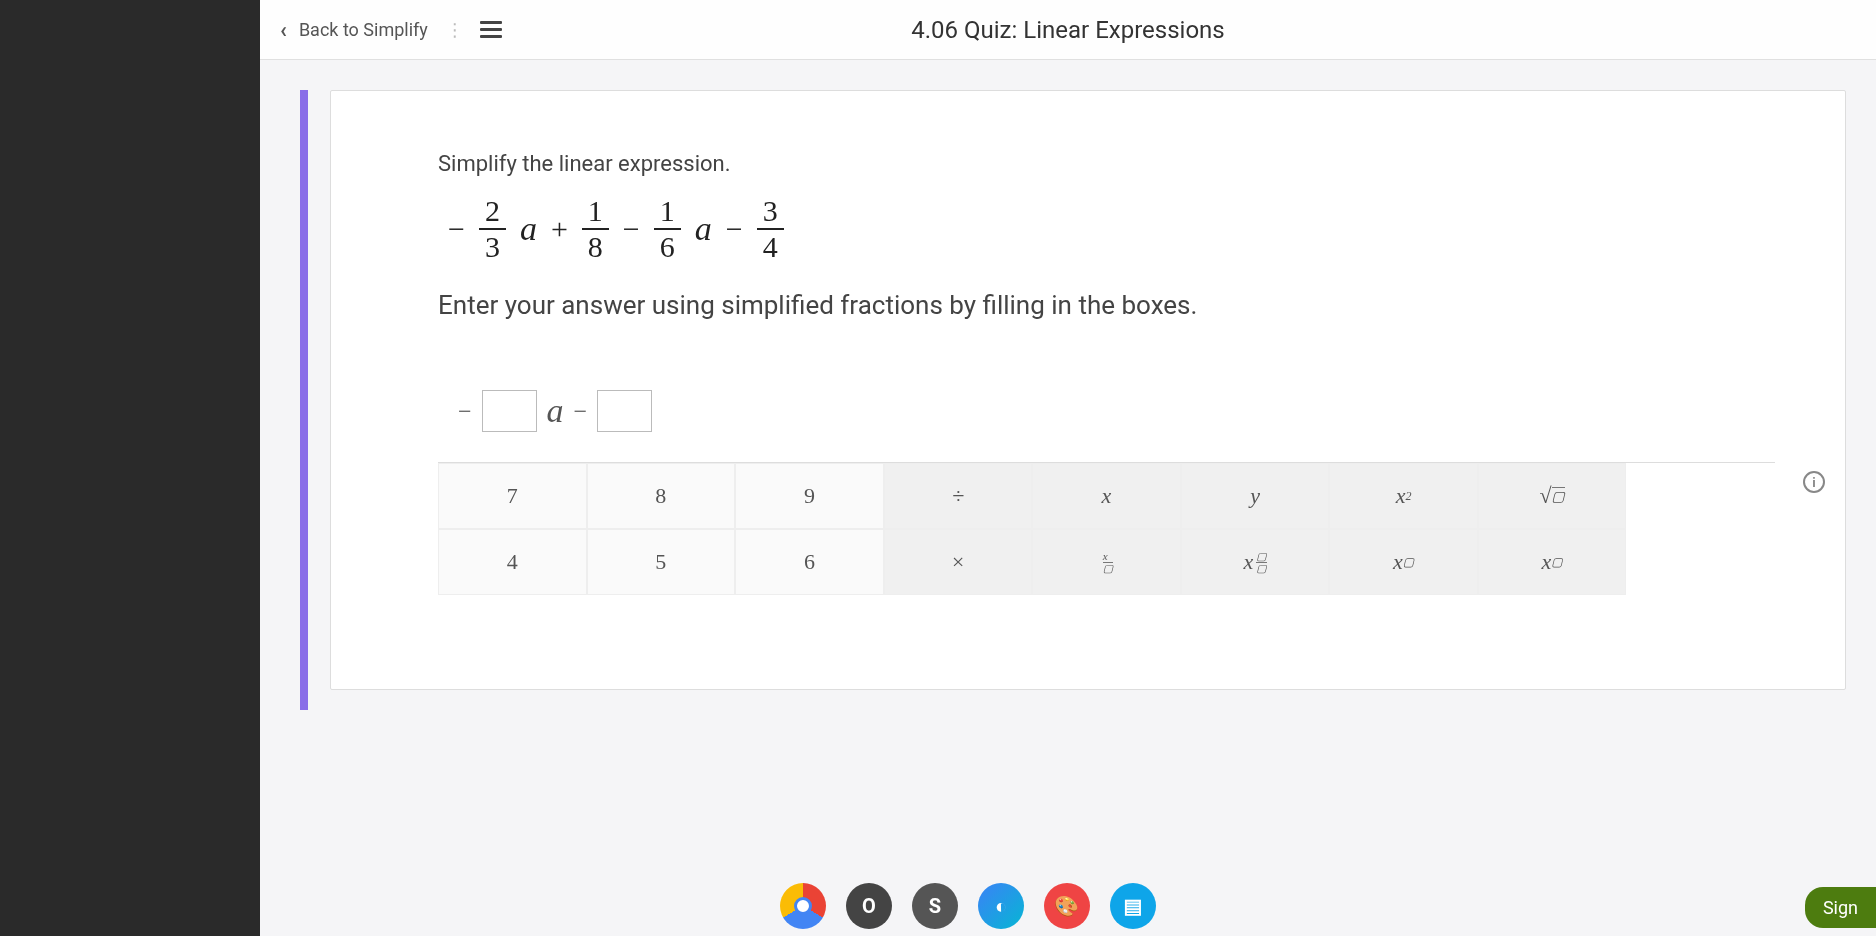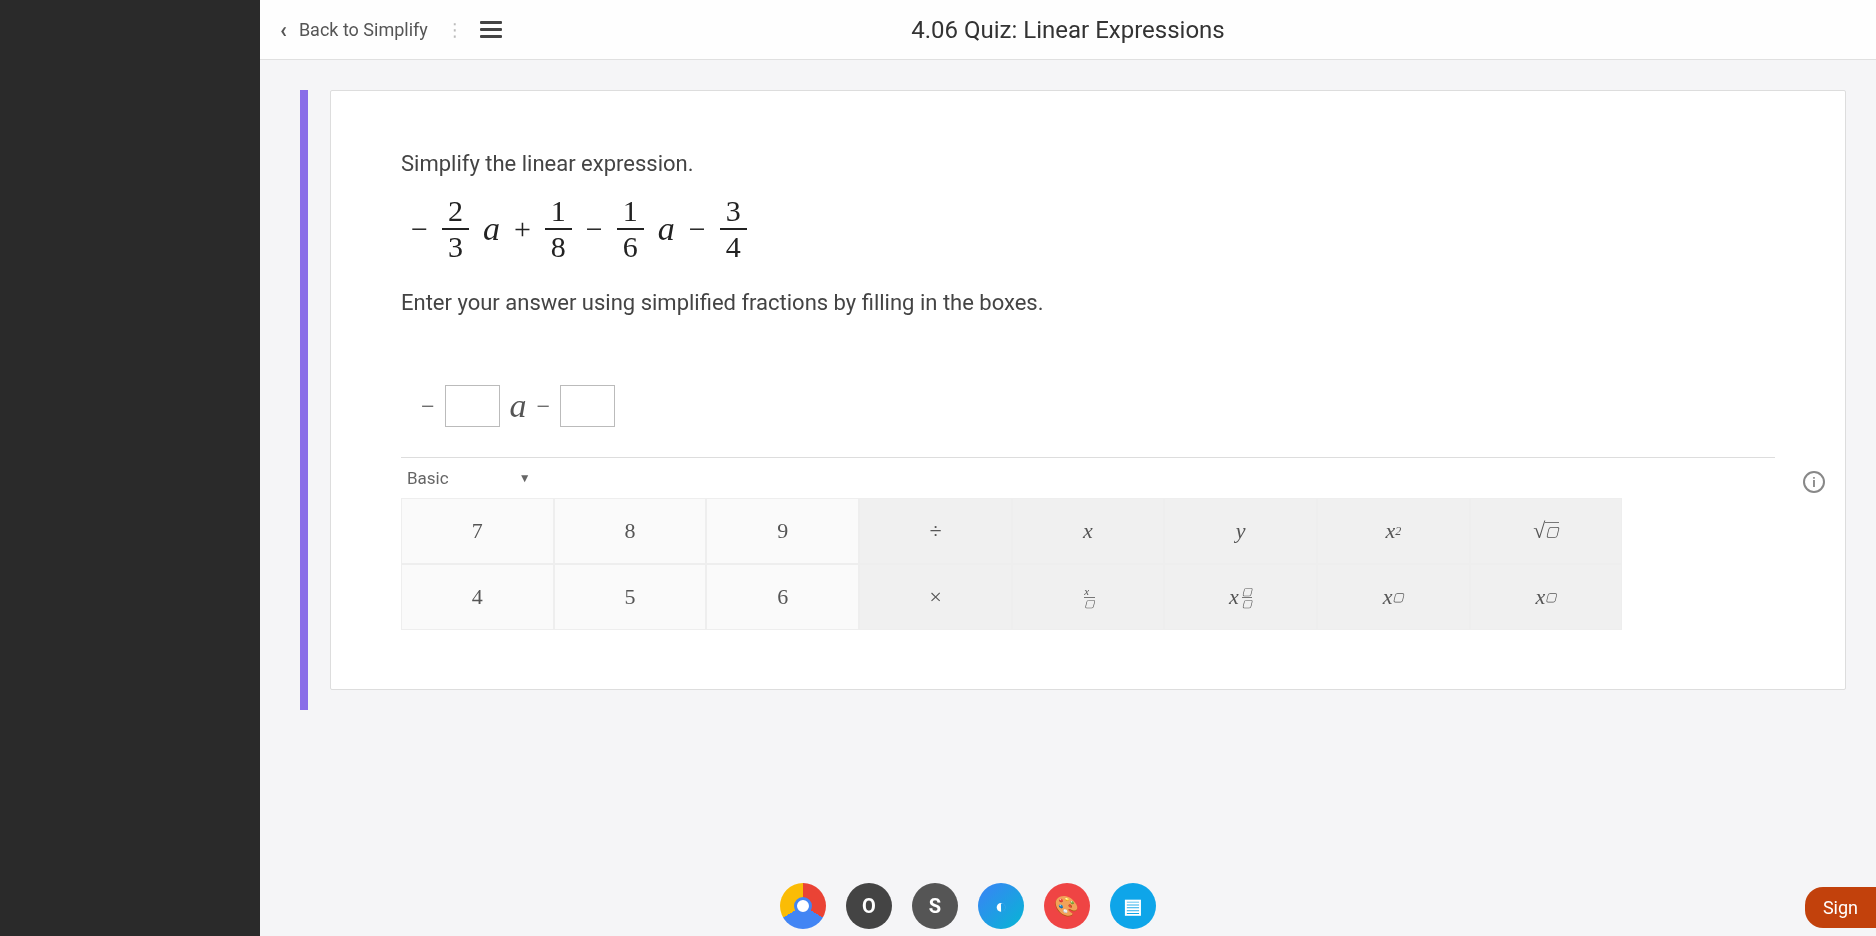--- a/index.html
+++ b/index.html
@@ -75,21 +75,21 @@
   top: 30px;
   width: 8px;
   height: 620px;
   background: #8a6de8;
 }
 .card {
   margin-left: 30px;
   background: #fff;
   border: 1px solid #ddd;
   border-radius: 2px;
-  padding: 60px 70px 20px 70px;
+  padding: 60px 70px 20px 107px;
   min-height: 600px;
   position: relative;
 }
 .prompt {
   font-size: 22px;
   color: #444;
   margin-bottom: 20px;
 }
 .math {
   font-family: "Cambria Math", "STIX", serif;
@@ -105,21 +105,21 @@
   flex-direction: column;
   align-items: center;
   line-height: 1;
   font-size: 30px;
 }
 .frac .num { border-bottom: 2px solid #222; padding: 0 6px 2px; }
 .frac .den { padding-top: 2px; }
 .op { font-size: 30px; }
 .var { font-style: italic; font-size: 34px; }
 .instr {
-  font-size: 22px;
+  font-size: 26px;
   color: #444;
   margin-bottom: 70px;
 }
 .answer-row {
   display: flex;
   align-items: center;
   gap: 10px;
   font-family: "Cambria Math", serif;
   font-size: 24px;
   color: #555;
@@ -202,21 +202,21 @@
   align-items: center;
   justify-content: center;
   color: #fff;
   font-size: 20px;
   font-weight: bold;
 }
 .sign-btn {
   position: absolute;
   right: 0;
   bottom: 8px;
-  background: #c2410c;
+  background: #4d7c0f;
   color: #fff;
   padding: 10px 18px;
   border-radius: 18px 0 0 18px;
   font-size: 18px;
 }
 </style>
 </head>
 <body>
 
 <div class="screen">
@@ -273,24 +273,20 @@
         <span>−</span>
         <div class="answer-box"></div>
         <span class="var">a</span>
         <span>−</span>
         <div class="answer-box"></div>
       </div>
 
       <div class="info-icon">i</div>
 
       <div class="keypad">
-        <div class="keypad-header">
-          <span>Basic</span>
-          <span class="dd">▼</span>
-        </div>
         <div class="key-grid">
           <div class="key">7</div>
           <div class="key">8</div>
           <div class="key">9</div>
           <div class="key sym">÷</div>
           <div class="key sym">x</div>
           <div class="key sym">y</div>
           <div class="key sym">x<sup>2</sup></div>
           <div class="key sym">√<span style="border-top:1px solid #777;font-size:14px;">▢</span></div>
           <div style="background:transparent;border:none"></div>

